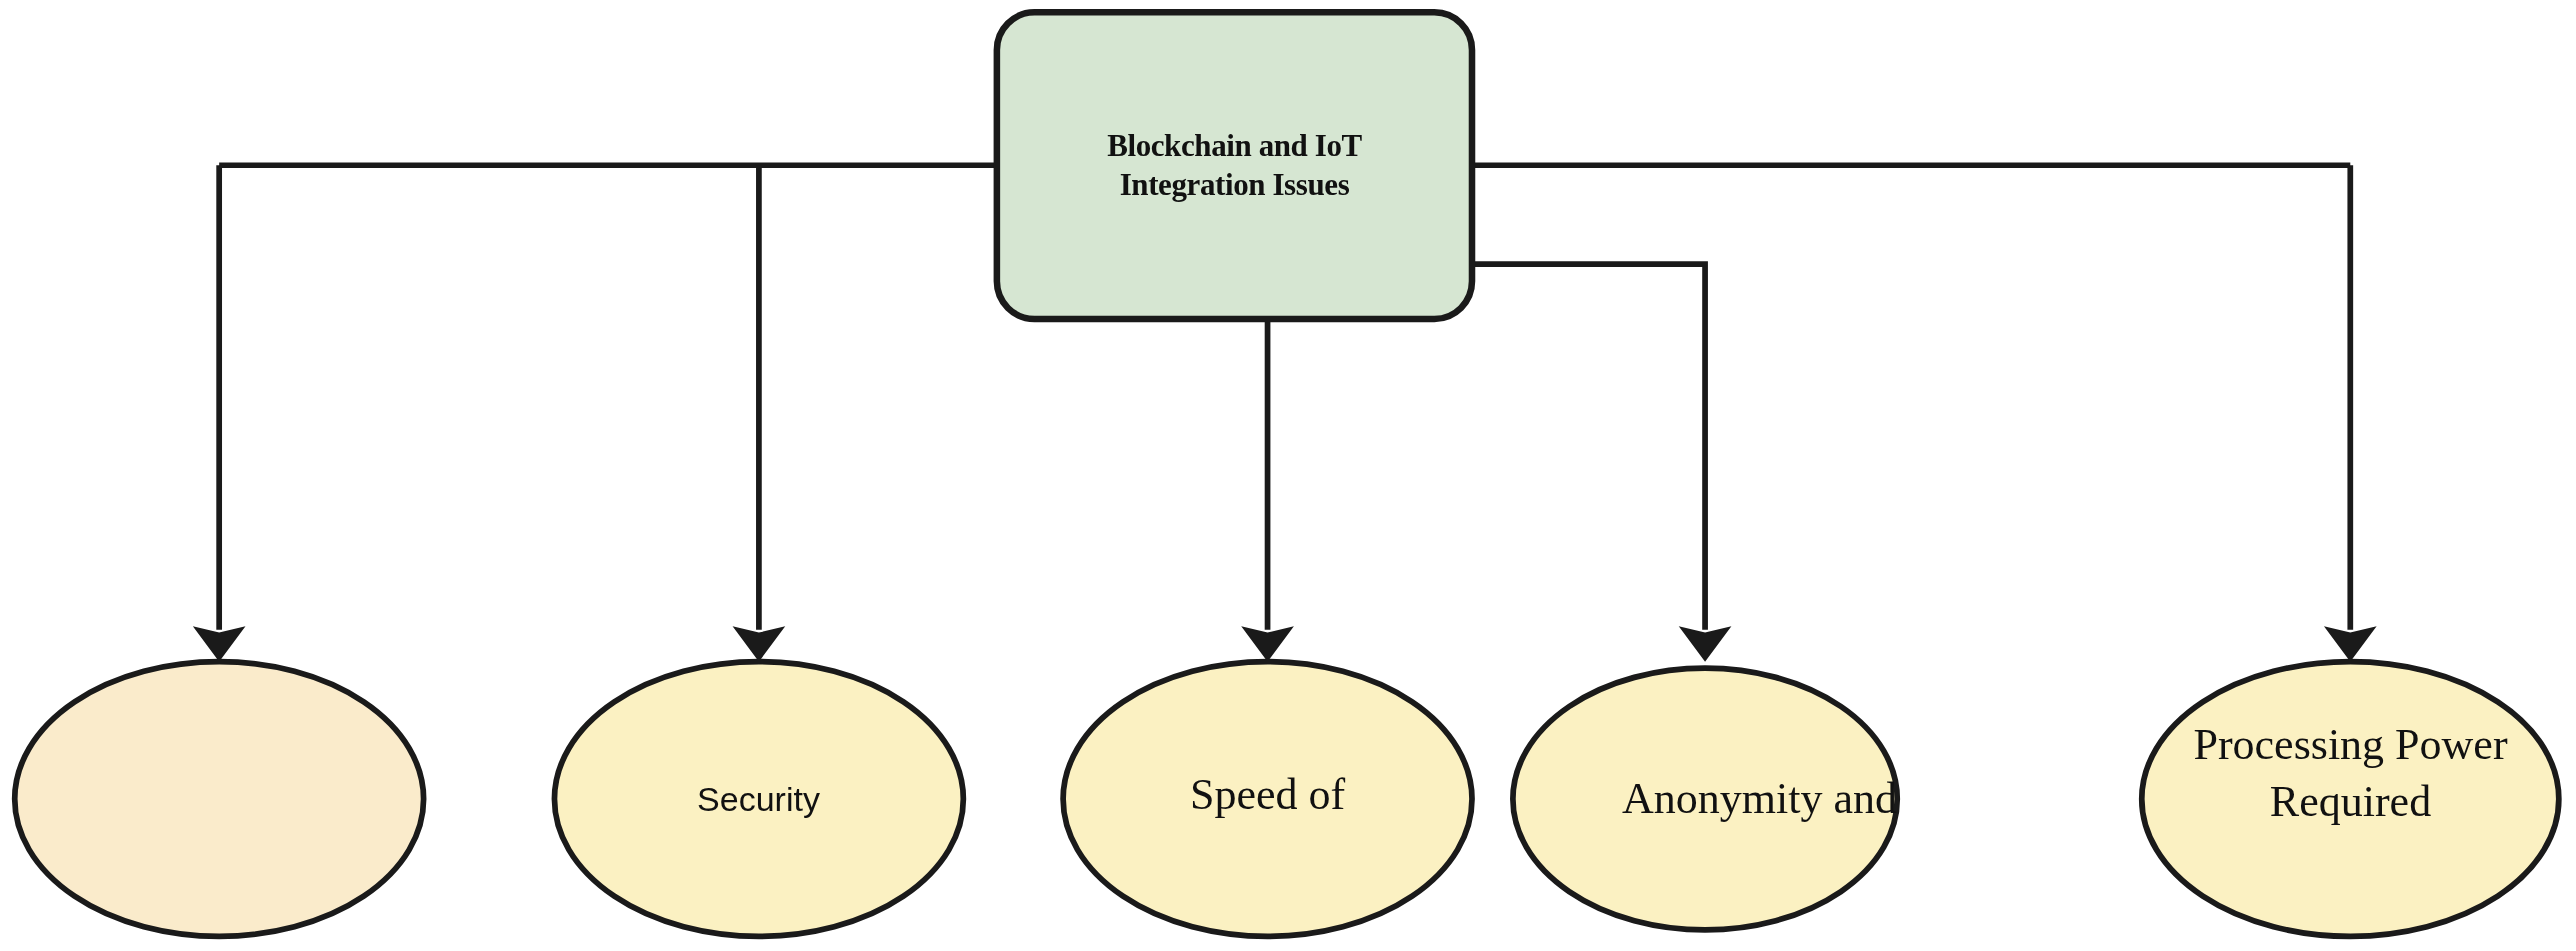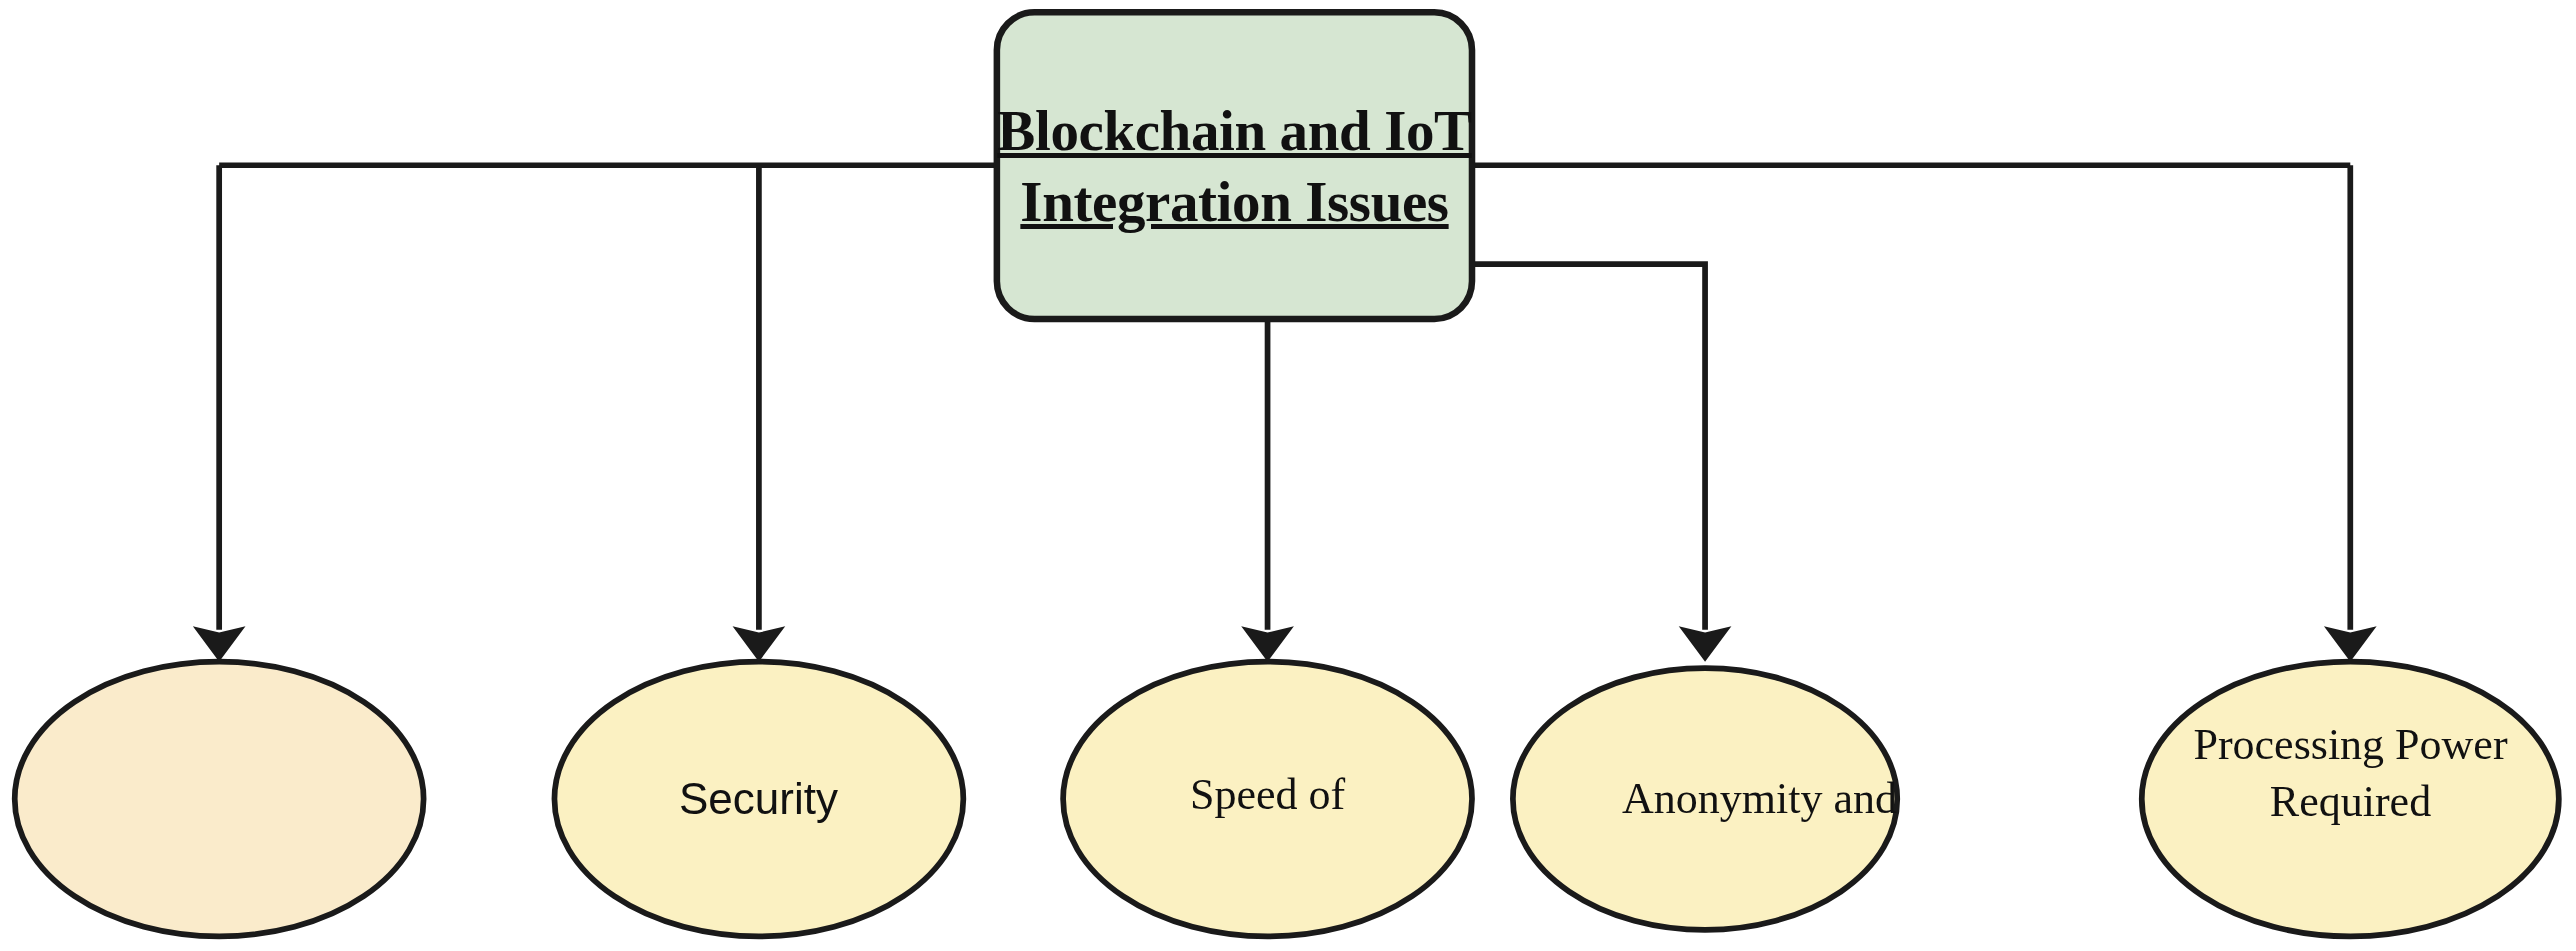--- a/index.html
+++ b/index.html
@@ -30,35 +30,34 @@
     flex-direction: column;
     align-items: center;
     justify-content: center;
     text-align: center;
     pointer-events: none;
     color: #111111;
   }
   .root-label {
     font-family: "Liberation Serif", serif;
     font-weight: bold;
-    font-size: 57px;
+    font-size: 31px;
     line-height: 1.25;
     letter-spacing: -0.4px;
-    text-decoration: underline;
   }
   .leaf-label-serif {
     font-family: "Liberation Serif", serif;
     font-weight: normal;
     font-size: 44px;
     line-height: 1.28;
   }
   .leaf-label-sans {
     font-family: "Liberation Sans", sans-serif;
     font-weight: normal;
-    font-size: 44px;
+    font-size: 34px;
     line-height: 1.28;
   }
   .lbl-line { display: block; white-space: nowrap; }
 </style>
 </head>
 <body>
 
 <div id="canvas">
 
   <svg id="diagram-svg" viewBox="0 0 3150 1164" xmlns="http://www.w3.org/2000/svg">

